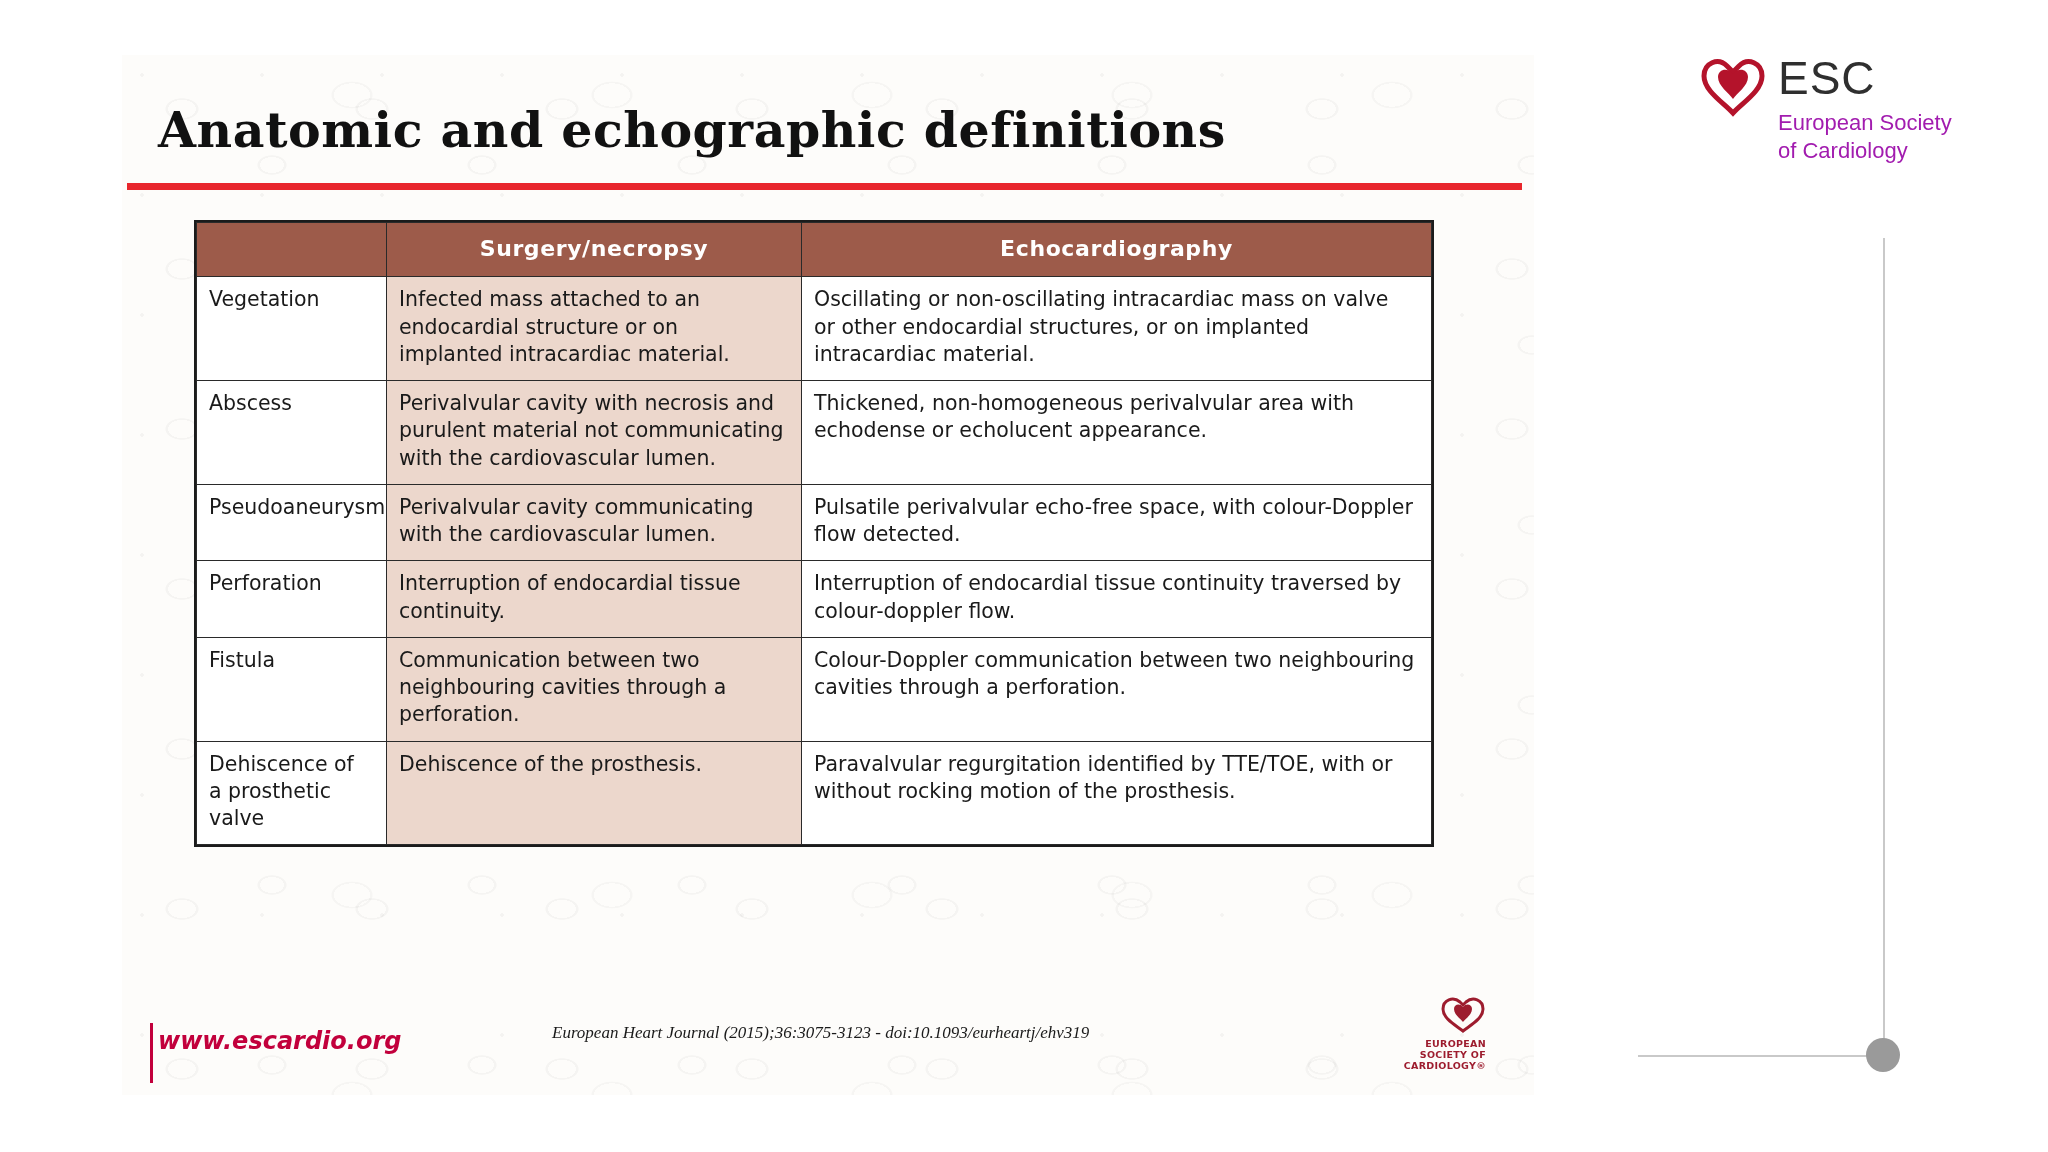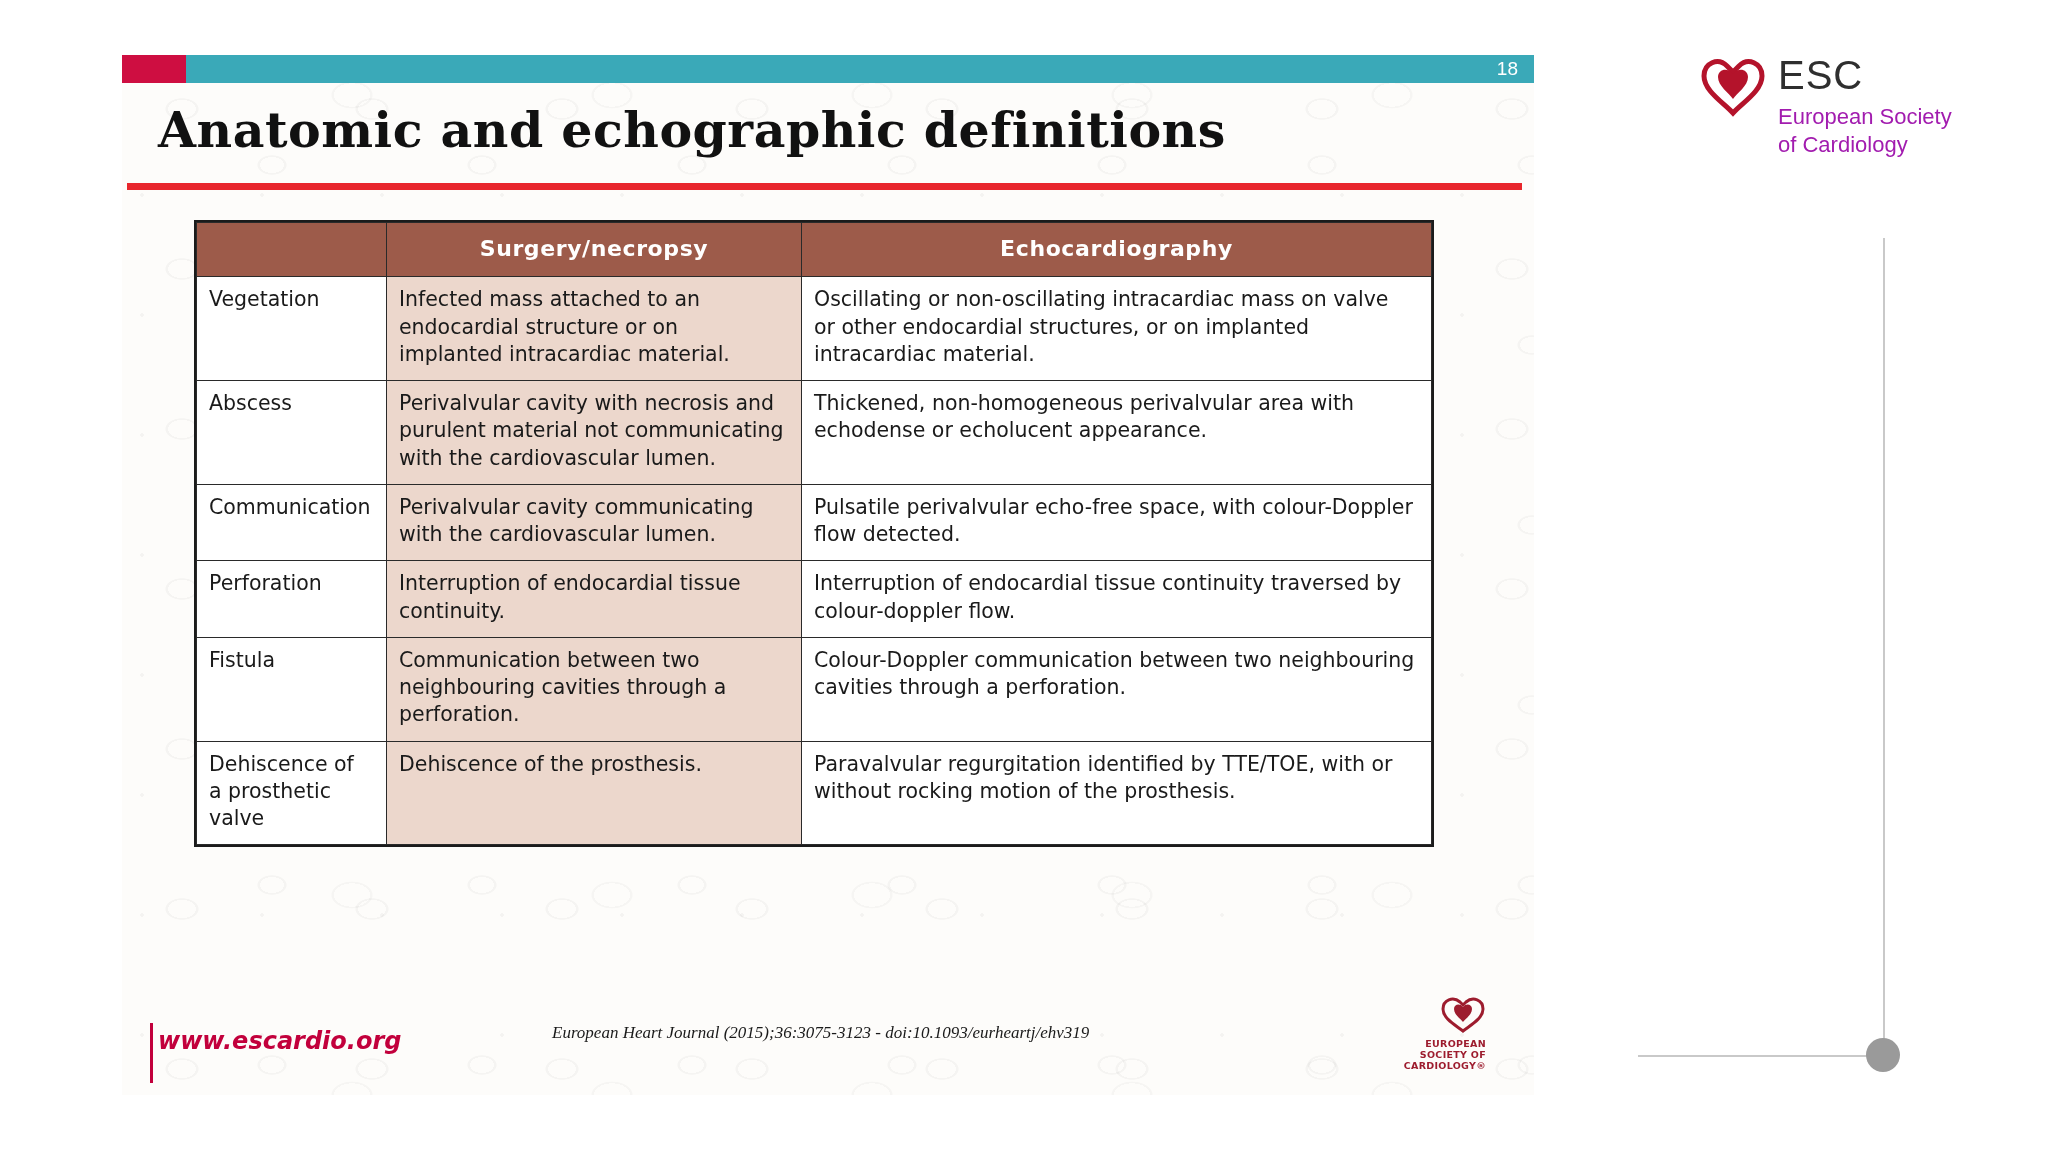--- a/index.html
+++ b/index.html
@@ -198,21 +198,21 @@
   .esc-heart {
     width: 66px;
     height: 62px;
     flex: none;
   }
   .esc-words {
     margin-left: 12px;
   }
   .esc-title {
     font-family: "Liberation Sans", sans-serif;
-    font-size: 40px;
+    font-size: 46px;
     color: #2f2f2f;
     line-height: 1;
     letter-spacing: 1px;
   }
   .esc-sub {
     font-family: "Liberation Sans", sans-serif;
     font-size: 22px;
     color: #a21caf;
     line-height: 1.28;
     margin-top: 8px;
@@ -242,24 +242,20 @@
     border-radius: 50%;
     background: #9a9a9a;
   }
 </style>
 </head>
 <body>
 
 <div class="slide">
   <div class="slide-watermark"></div>
 
-  <div class="top-bar">
-    <div class="top-bar-accent"></div>
-    <div class="slide-number">18</div>
-  </div>
 
   <div class="slide-title">Anatomic and echographic definitions</div>
   <div class="title-rule"></div>
 
   <div class="tbl-wrap">
     <table class="defs">
       <colgroup>
         <col class="c1">
         <col class="c2">
         <col>
@@ -276,21 +272,21 @@
           <td class="term">Vegetation</td>
           <td class="surgery">Infected mass attached to an endocardial structure or on implanted intracardiac material.</td>
           <td class="echo">Oscillating or non-oscillating intracardiac mass on valve or other endocardial structures, or on implanted intracardiac material.</td>
         </tr>
         <tr>
           <td class="term">Abscess</td>
           <td class="surgery">Perivalvular cavity with necrosis and purulent material not communicating with the cardiovascular lumen.</td>
           <td class="echo">Thickened, non-homogeneous perivalvular area with echodense or echolucent appearance.</td>
         </tr>
         <tr>
-          <td class="term">Communication</td>
+          <td class="term">Pseudoaneurysm</td>
           <td class="surgery">Perivalvular cavity communicating with the cardiovascular lumen.</td>
           <td class="echo">Pulsatile perivalvular echo-free space, with colour-Doppler flow detected.</td>
         </tr>
         <tr>
           <td class="term">Perforation</td>
           <td class="surgery">Interruption of endocardial tissue continuity.</td>
           <td class="echo">Interruption of endocardial tissue continuity traversed by colour-doppler flow.</td>
         </tr>
         <tr>
           <td class="term">Fistula</td>

